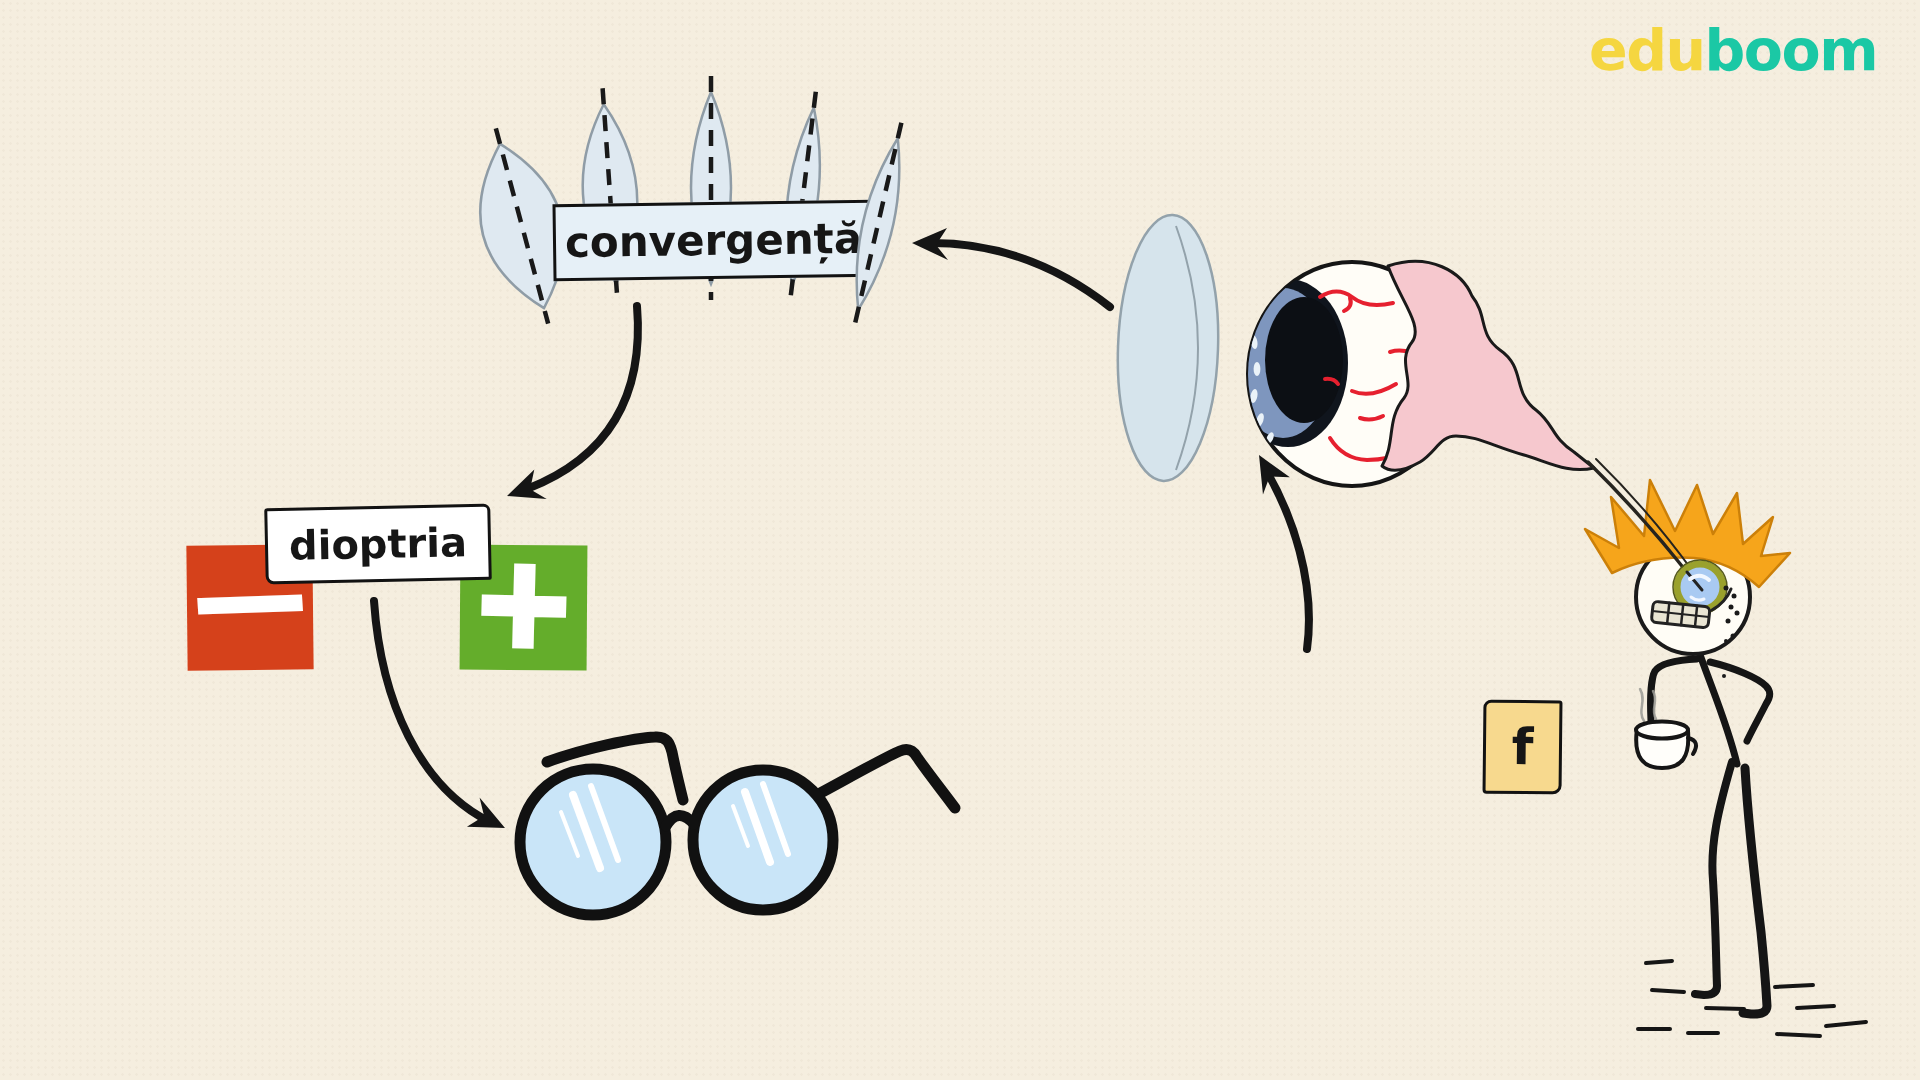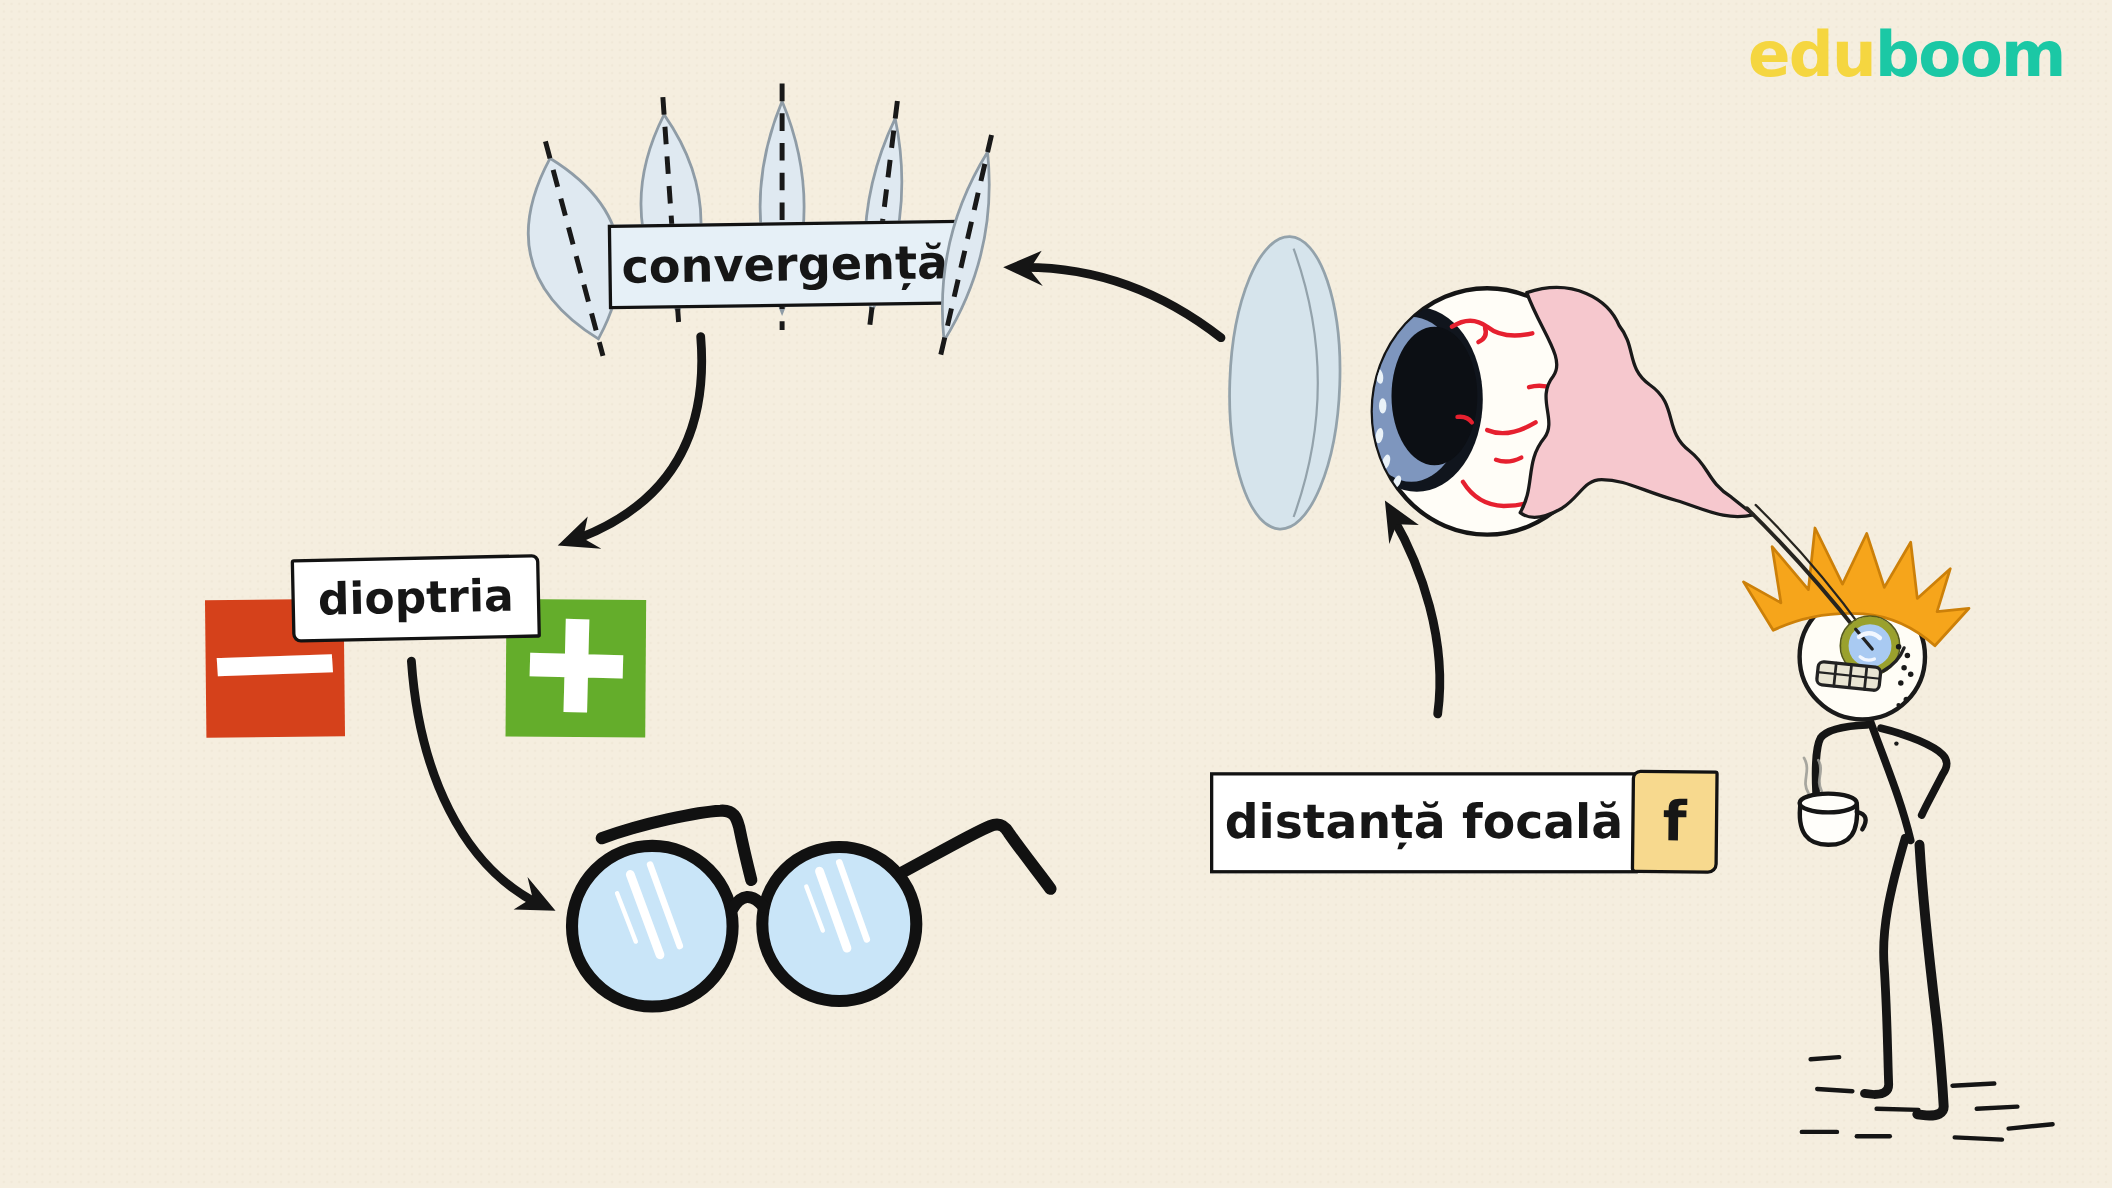--- a/index.html
+++ b/index.html
@@ -214,23 +214,20 @@
   </div>
 
   <div id="minusBox" class="colorbox">
     <span class="sign">−</span>
   </div>
 
   <div id="plusBox" class="colorbox">
     <span class="sign">+</span>
   </div>
 
-  <div id="distantaLabel" class="box-label">
-    <span>distanță focală</span>
-  </div>
 
   <div id="fBox" class="box-label">
     <span>f</span>
   </div>
 
   <div id="logo">
     <span class="edu">edu</span><span class="boom">boom</span>
   </div>
 
 </div>

